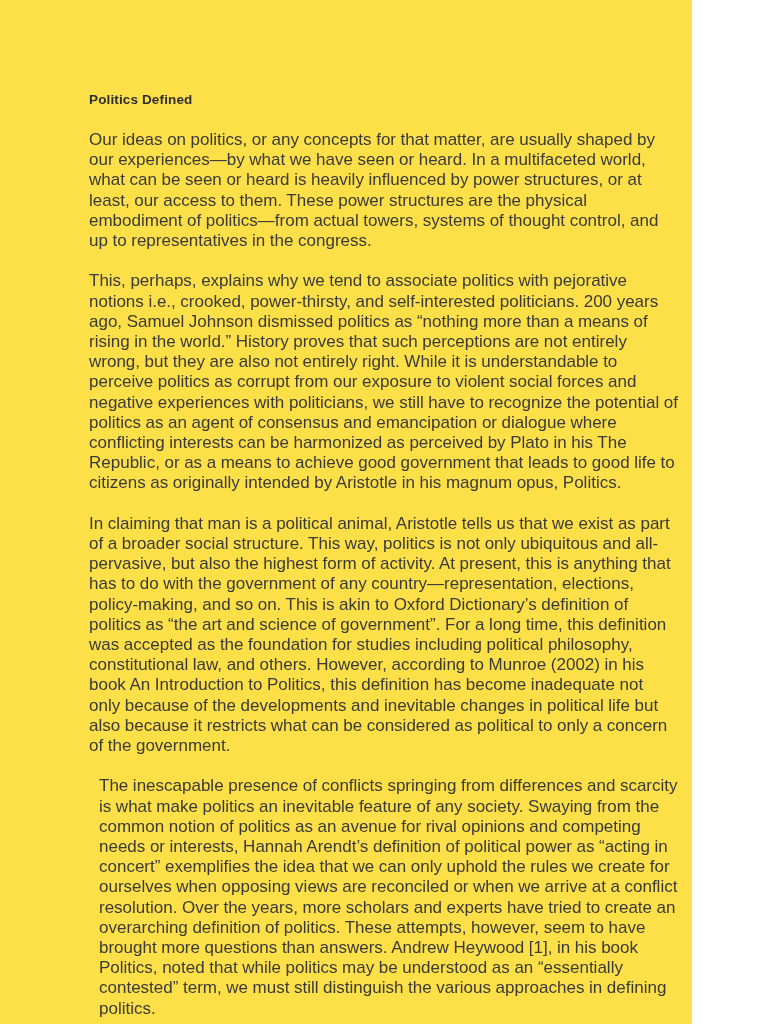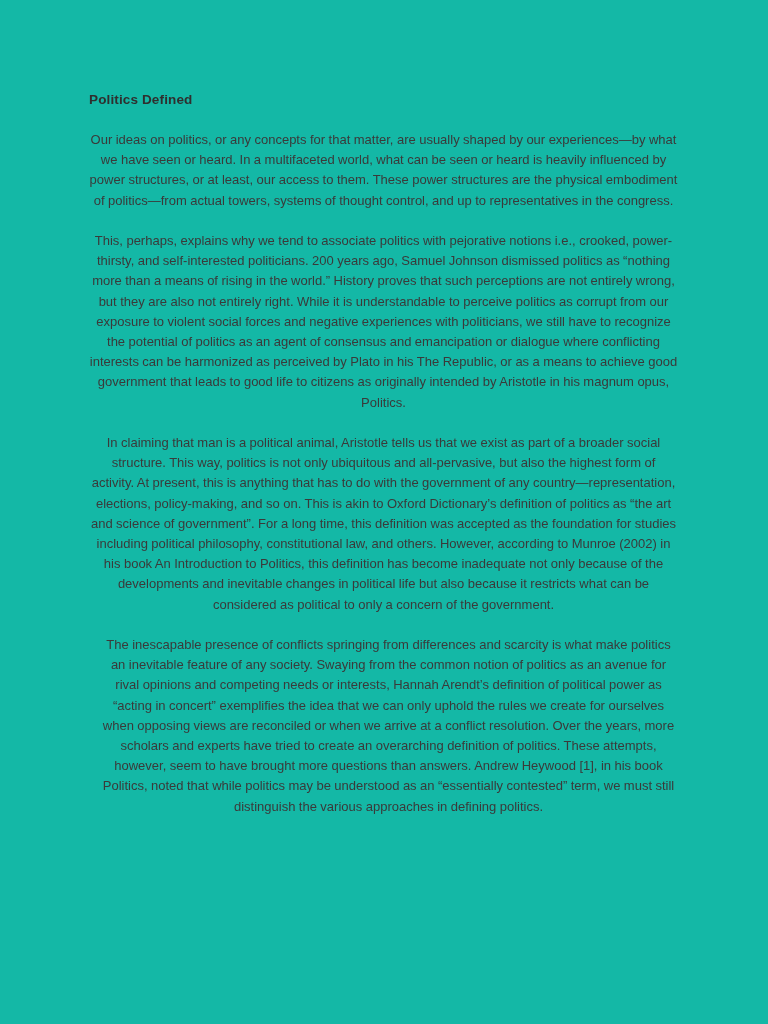--- a/index.html
+++ b/index.html
@@ -13,47 +13,47 @@
     width: 768px;
     height: 1024px;
     overflow: hidden;
     font-family: "Liberation Sans", "DejaVu Sans", sans-serif;
     color: #3a3a3a;
     -webkit-font-smoothing: antialiased;
   }
 
   .page {
     position: relative;
-    width: 768px;
+    width: 692px;
     height: 1024px;
-    background: #14b8a6;
+    background: #fde047;
     box-sizing: border-box;
   }
 
   .doc-body {
     position: absolute;
     left: 89px;
     top: 90px;
     width: 589px;
   }
 
   .doc-heading {
     font-size: 13.5px;
     font-weight: bold;
     line-height: 20px;
     color: #2f2f2f;
     margin: 0 0 20px 0;
     letter-spacing: 0.01em;
   }
 
   .doc-para {
-    font-size: 13px;
+    font-size: 17px;
     line-height: 20.2px;
     margin: 0 0 20.2px 0;
-    text-align: center;
+    text-align: left;
     color: #3a3a3a;
     word-spacing: -0.15px;
   }
 
   .doc-para:last-child {
     margin-bottom: 0;
     margin-left: 10px;
   }
 
   .it {

